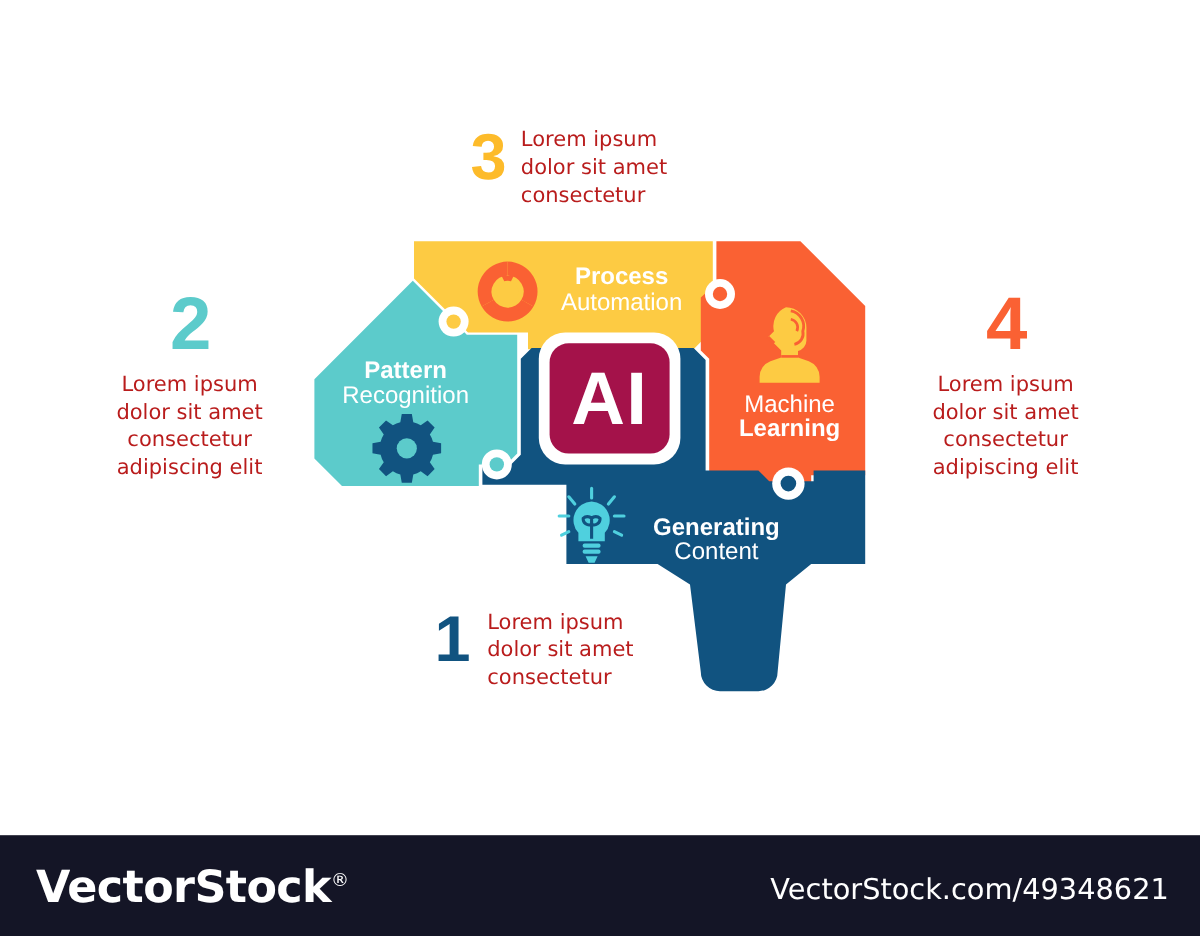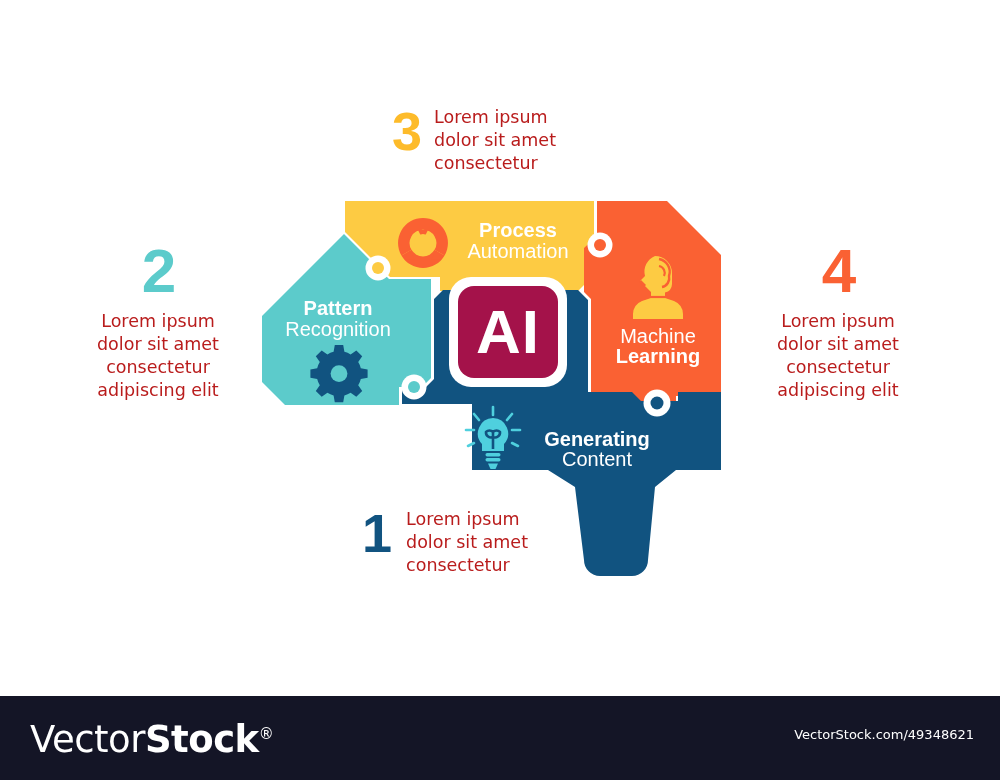--- a/index.html
+++ b/index.html
@@ -98,27 +98,27 @@
   }
   #vs-logo {
     position: absolute;
     left: 30px; top: 22px;
     font-size: 37px;
     color: #ffffff;
     font-family: "DejaVu Sans", sans-serif;
     letter-spacing: -0.5px;
     white-space: nowrap;
   }
-  #vs-logo .vs-light { font-weight: normal; }
+  #vs-logo .vs-light { font-weight: bold; }
   #vs-logo .vs-bold { font-weight: bold; }
   #vs-logo .vs-reg { font-size: 15px; vertical-align: super; }
   #vs-url {
     position: absolute;
     right: 26px; top: 31px;
-    font-size: 13px;
+    font-size: 24px;
     color: #ffffff;
     font-family: "DejaVu Sans", sans-serif;
     white-space: nowrap;
   }
 
   
   .seg-label-bold {
     font-family: "Liberation Sans", sans-serif;
     font-weight: bold;
     fill: #ffffff;

